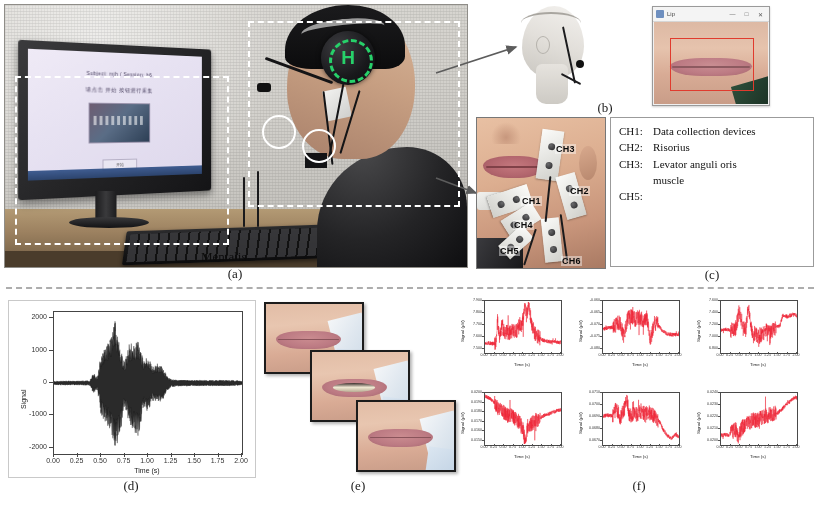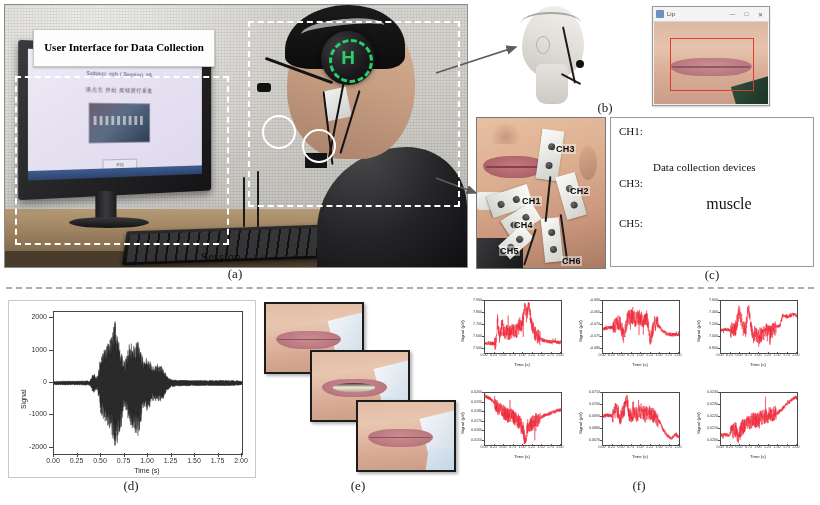--- a/index.html
+++ b/index.html
@@ -189,22 +189,22 @@
   .fwire{position:absolute;width:1.5px;background:#1a1a1c;border-radius:2px;}
   #fw1{left:70px;top:58px;height:46px;transform:rotate(6deg);}
   #fw2{left:86px;top:96px;height:48px;transform:rotate(-8deg);}
   #fw3{left:52px;top:110px;height:38px;transform:rotate(18deg);}
 
   
   #ch-legend{position:absolute;left:610px;top:117px;width:204px;height:150px;
      background:#fff;border:1px solid #9b9b9b;padding:5px 8px;box-sizing:border-box;}
   .ch-row{display:flex;align-items:flex-start;font-size:11px;line-height:1.48;color:#111;}
   .ch-key{width:34px;flex:none;}
-  .ch-val{flex:1;text-align:justify;margin-top:36px;}
-  .ch-cont{margin-left:34px;font-size:16px;line-height:1.48;text-align:center;}
+  .ch-val{flex:1;text-align:justify;}
+  .ch-cont{margin-left:34px;font-size:11px;line-height:1.48;}
 
   
   #divider{position:absolute;left:6px;top:287px;width:808px;height:0;
      border-top:2px dashed #adadad;}
 
   
   #panel-d{position:absolute;left:8px;top:300px;width:246px;height:176px;
      background:#fff;border:1px solid #c9c9c9;}
   .plot-frame{position:absolute;border:1px solid #444;background:#fff;}
   #d-frame{left:44px;top:10px;width:188px;height:142px;}
@@ -269,21 +269,20 @@
           <div id="scr-t2" class="scr-line">请点击 开始 按钮进行采集</div>
           <div id="scr-thumb"></div>
           <div id="scr-btn">开始</div>
           <div id="taskbar"></div>
         </div>
       </div>
       <div id="mstand"></div>
       <div id="mbase"></div>
     </div>
 
-    <div id="title-plate">User Interface for Data Collection</div>
 
     <div id="dash-left" class="dashbox"></div>
     <div id="dash-right" class="dashbox"></div>
 
     <div id="person-body"></div>
     <div id="head"></div>
     <div id="hair"></div>
     <div id="headband"></div>
     <div id="earcup">
       <div id="logo-ring"></div>
@@ -293,21 +292,21 @@
     <div id="mic"></div>
     <div id="elec-pad"></div>
     <div class="wire" id="w1"></div>
     <div class="wire" id="w2"></div>
     <div class="wire" id="w3"></div>
     <div id="amp-box"></div>
     <div class="antenna" id="ant1"></div>
     <div class="antenna" id="ant2"></div>
     <div id="circ1" class="circ"></div>
     <div id="circ2" class="circ"></div>
-    <div id="mentalis">Session</div>
+    <div id="mentalis">Mentalis</div>
   </div>
   <div class="cap abs" style="left:4px;top:266px;width:462px;">(a)</div>
 
   <svg id="arrows">
     <defs>
       <marker id="ah" markerWidth="7" markerHeight="7" refX="6" refY="3" orient="auto">
         <path d="M0,0 L7,3 L0,6 Z" fill="#5c5c5c"></path>
       </marker>
     </defs>
     <line x1="436" y1="73" x2="516" y2="47" stroke="#5c5c5c" stroke-width="1.6" marker-end="url(#ah)"></line>
@@ -364,21 +363,26 @@
     <div class="chlbl" id="lb5">CH5</div>
     <div class="chlbl" id="lb6">CH6</div>
   </div>
 
   <div id="ch-legend">
     <div class="ch-row">
       <span class="ch-key">CH1:</span>
       <span class="ch-val">Data collection devices</span>
     </div>
     <div class="ch-row">
+      <span class="ch-key">CH2:</span>
+      <span class="ch-val">Risorius</span>
+    </div>
+    <div class="ch-row">
       <span class="ch-key">CH3:</span>
+      <span class="ch-val">Levator anguli oris</span>
     </div>
     <div class="ch-cont">muscle</div>
     <div class="ch-row">
       <span class="ch-key">CH5:</span>
     </div>
   </div>
   <div class="cap abs" style="left:610px;top:267px;width:204px;">(c)</div>
 
   <div id="divider"></div>
 

